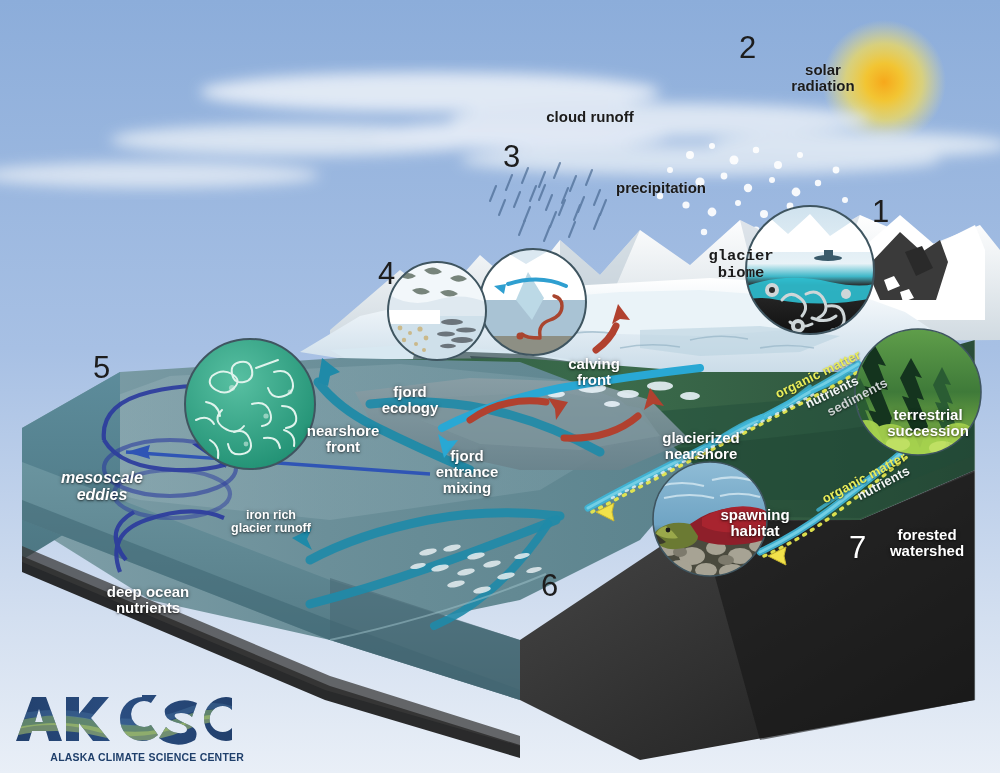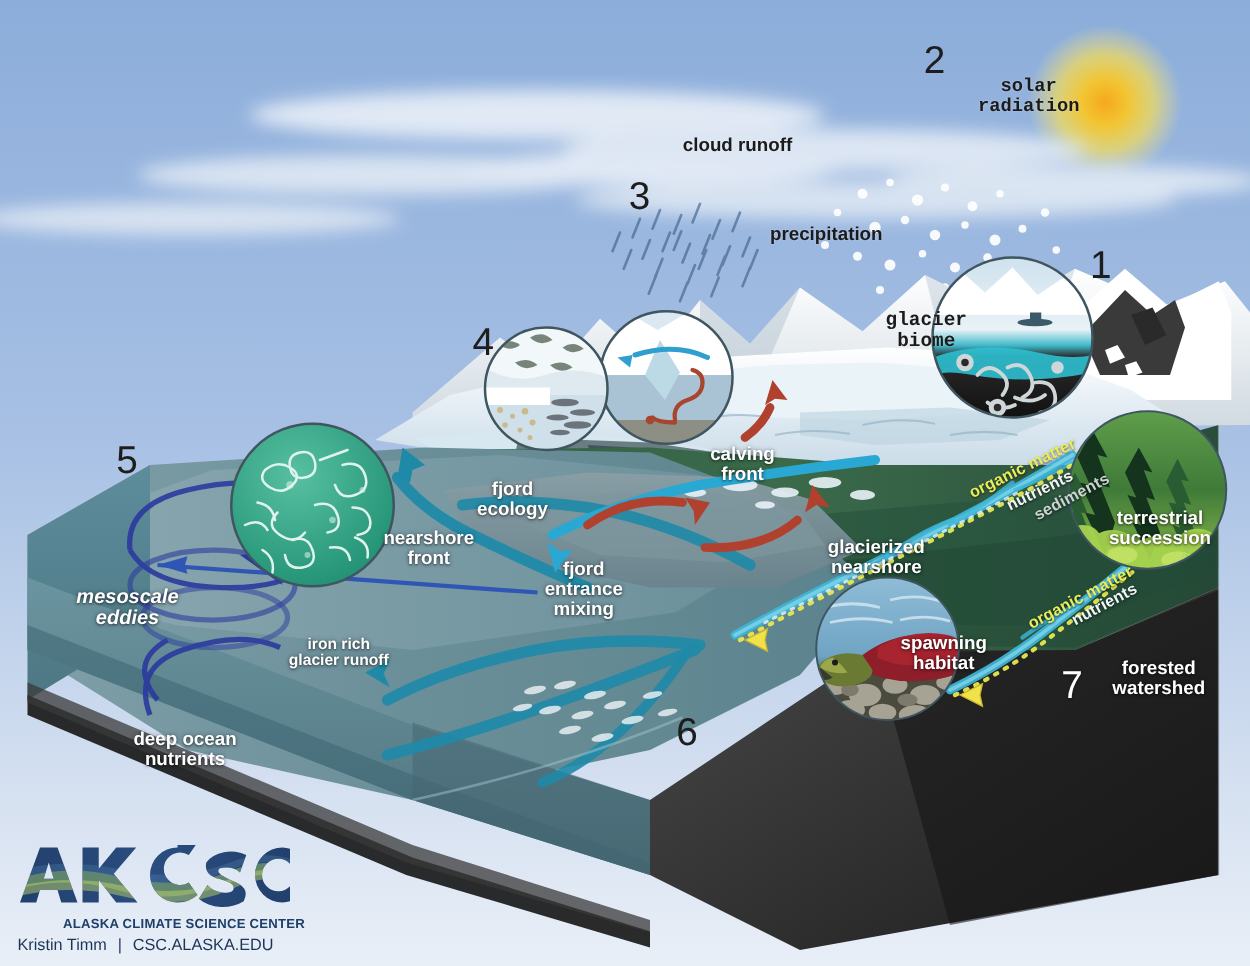--- a/index.html
+++ b/index.html
@@ -566,21 +566,21 @@
   </svg>
 
   <div class="num dark" style="left:872px;top:196px;">1</div>
   <div class="num dark" style="left:739px;top:32px;">2</div>
   <div class="num dark" style="left:503px;top:141px;">3</div>
   <div class="num dark" style="left:378px;top:258px;">4</div>
   <div class="num dark" style="left:93px;top:352px;">5</div>
   <div class="num dark" style="left:541px;top:570px;">6</div>
   <div class="num white" style="left:849px;top:532px;">7</div>
 
-  <div class="lbl dark ctr" style="left:823px;top:62px;font-size:15px;font-family:Liberation Mono, monospace;">solar
+  <div class="lbl dark ctr" style="left:823px;top:62px;font-size:15px;">solar
 radiation</div>
   <div class="lbl dark ctr" style="left:590px;top:109px;font-size:15px;">cloud runoff</div>
   <div class="lbl dark ctr" style="left:661px;top:180px;font-size:15px;">precipitation</div>
 
   <div class="lbl dark ctr" style="left:741px;top:248px;font-size:15.5px;font-family:Liberation Mono, monospace;">glacier
 biome</div>
   <div class="lbl white ctr" style="left:594px;top:312px;font-size:15px;">calving
 front</div>
   <div class="lbl white ctr" style="left:410px;top:340px;font-size:15px;">fjord
 ecology</div>
@@ -635,20 +635,15 @@
       </defs>
       <g clip-path="url(#wmClip)">
         <rect x="0" y="0" width="218" height="50" fill="url(#lgG)"></rect>
 
         <path d="M0 27 q40 -12 80 -2 q50 12 90 -4 q30 -12 48 -2 v8 q-22 -8 -50 4 q-44 18 -92 4 q-38 -10 -76 0 z" fill="#7fa86a" opacity=".65"></path>
         <path d="M0 33 q44 -10 86 0 q48 10 84 -6 q28 -12 48 -4 v6 q-20 -6 -46 6 q-40 18 -88 6 q-42 -10 -84 0 z" fill="#bcd36a" opacity=".5"></path>
         <path d="M0 20 q40 -10 84 0 q46 10 86 -6 q26 -10 48 -3 v5 q-24 -6 -48 4 q-44 18 -90 6 q-40 -10 -80 0 z" fill="#4f7fa8" opacity=".35"></path>
       </g>
     </svg>
     <div class="tagline">ALASKA CLIMATE SCIENCE CENTER</div>
-    <div class="credit">
-      <span>Kristin Timm</span>
-      <span style="margin:0 5px;">|</span>
-      <span>CSC.ALASKA.EDU</span>
-    </div>
   </div>
 
 </div>
 
 </body></html>

